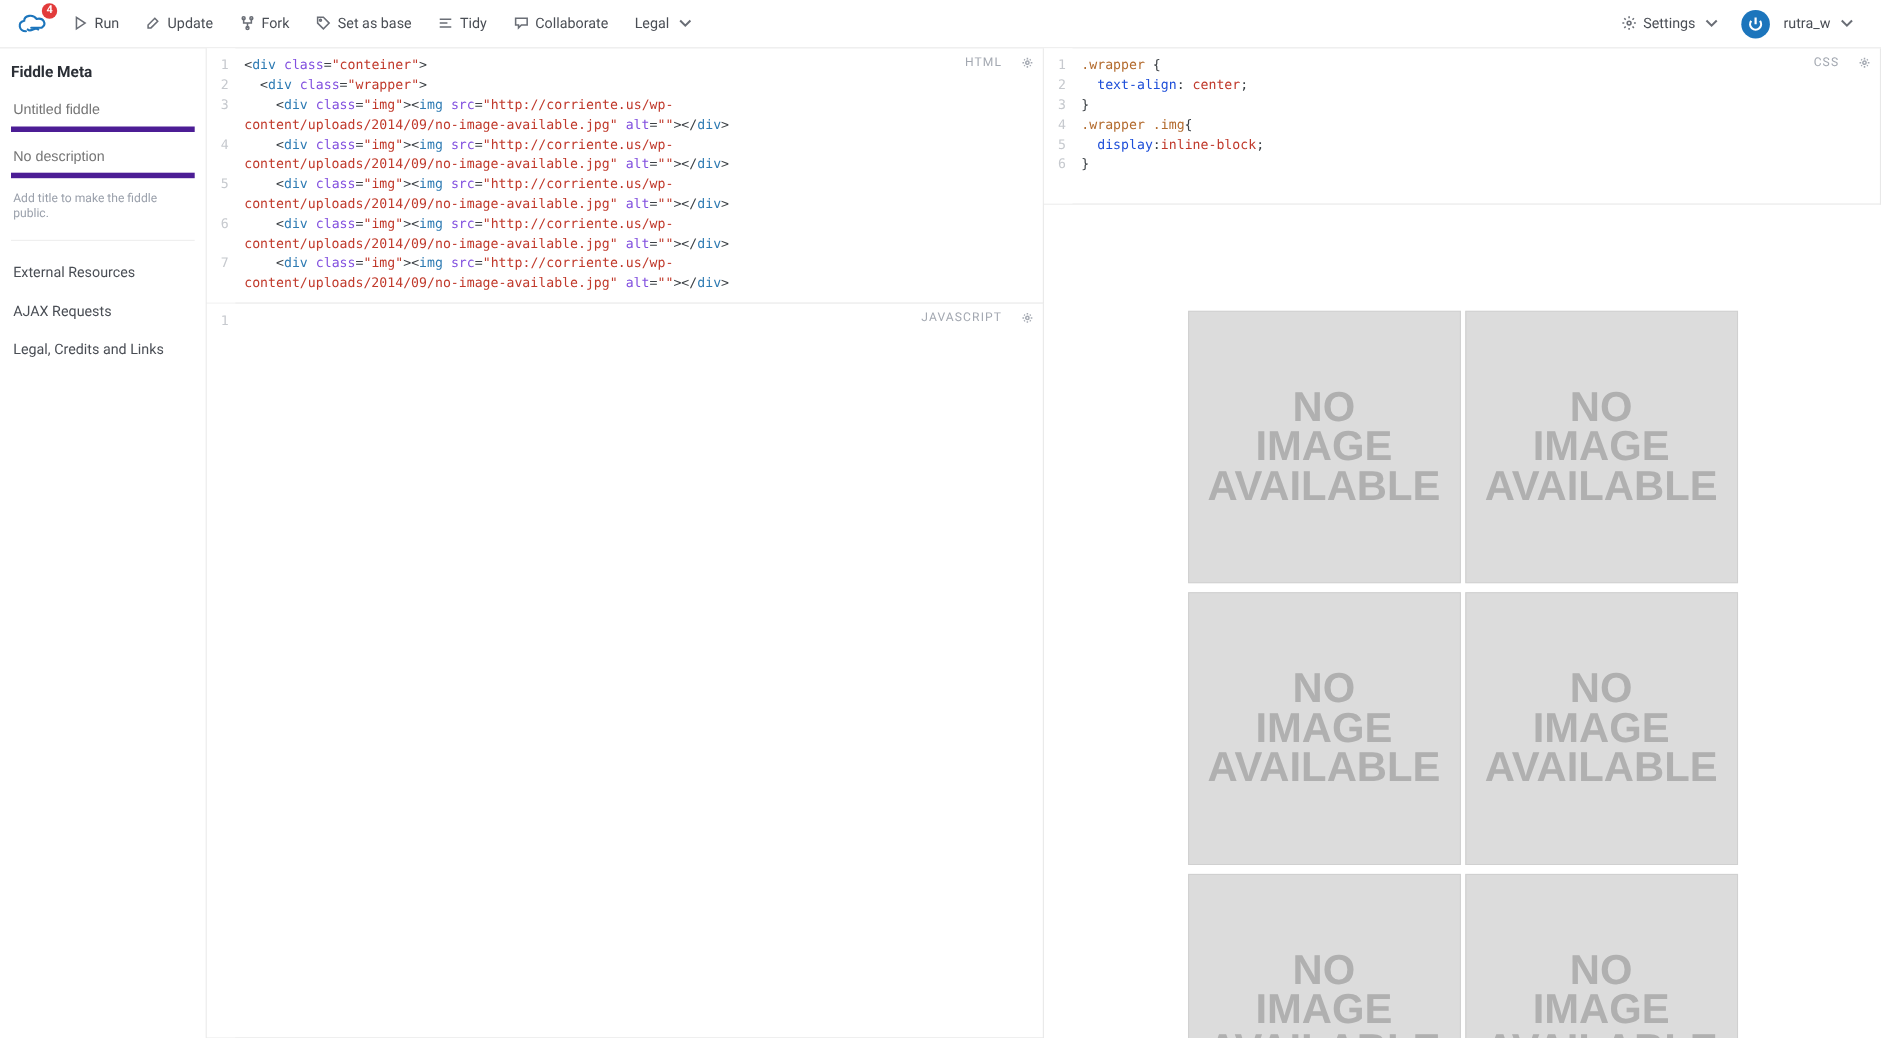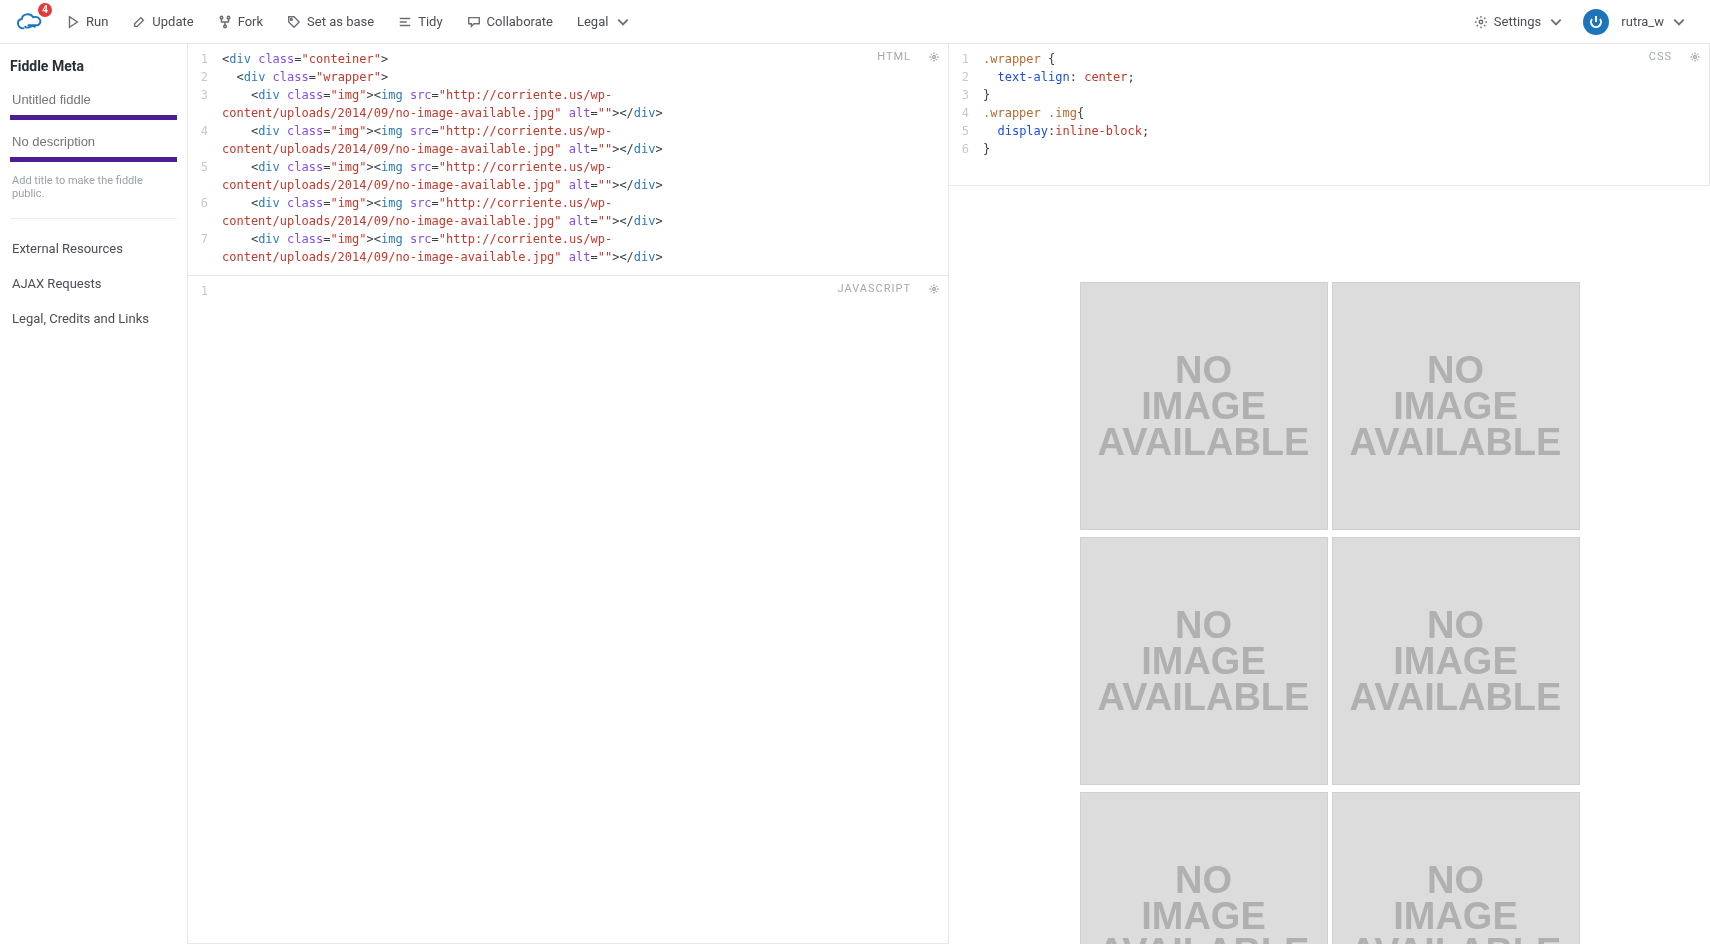--- a/index.html
+++ b/index.html
@@ -1,21 +1,21 @@
 <!DOCTYPE html>
 <html><head>
 <meta charset="utf-8">
 <style>
 *{box-sizing:border-box;margin:0;padding:0}
 body{font-family:-apple-system,BlinkMacSystemFont,"Segoe UI",Roboto,Helvetica,Arial,sans-serif;font-size:13px;color:#3b4045;background:#fff;overflow:hidden}
 .topbar{height:44px;border-bottom:1px solid #e8e8e8;display:flex;align-items:center;padding:0 14px;gap:4px}
 .logo{width:32px;height:26px;position:relative;margin-right:6px;cursor:pointer}
 .logo svg{width:32px;height:26px}
 .badge{position:absolute;top:-6px;right:-6px;background:#e23b3b;color:#fff;font-size:10px;font-weight:600;border-radius:8px;padding:1px 4px;line-height:12px}
-.tbtn{display:flex;align-items:center;gap:6px;padding:6px 10px;color:#4a4e55;cursor:pointer;font-size:13px;border-radius:3px}
+.tbtn{display:flex;gap:6px;padding:6px 10px;color:#4a4e55;cursor:pointer;font-size:13px;border-radius:3px}
 .tbtn svg{width:14px;height:14px;stroke:#6a6e76;fill:none;stroke-width:1.6}
 .chev{width:10px;height:10px;margin-left:2px}
 .spacer{flex:1}
 .avatar{width:26px;height:26px;border-radius:50%;background:#1c75bc;display:flex;align-items:center;justify-content:center;margin:0 6px}
 .avatar svg{width:16px;height:16px;stroke:#fff;fill:none;stroke-width:2}
 .main{display:flex;height:calc(100vh - 44px)}
 .sidebar{width:188px;border-right:1px solid #e8e8e8;padding:14px 10px;display:flex;flex-direction:column;gap:0}
 .sidebar h3{font-size:14px;font-weight:700;color:#2b2f36;margin-bottom:10px}
 .sb-input{border:none;border-bottom:5px solid #4c1d95;padding:8px 2px;font-size:13px;color:#8a8f99;background:transparent;outline:none;width:100%;margin-bottom:6px}
 .sb-hint{font-size:11px;color:#9aa0ab;padding:6px 2px 18px;border-bottom:1px solid #eee;margin-bottom:12px}

